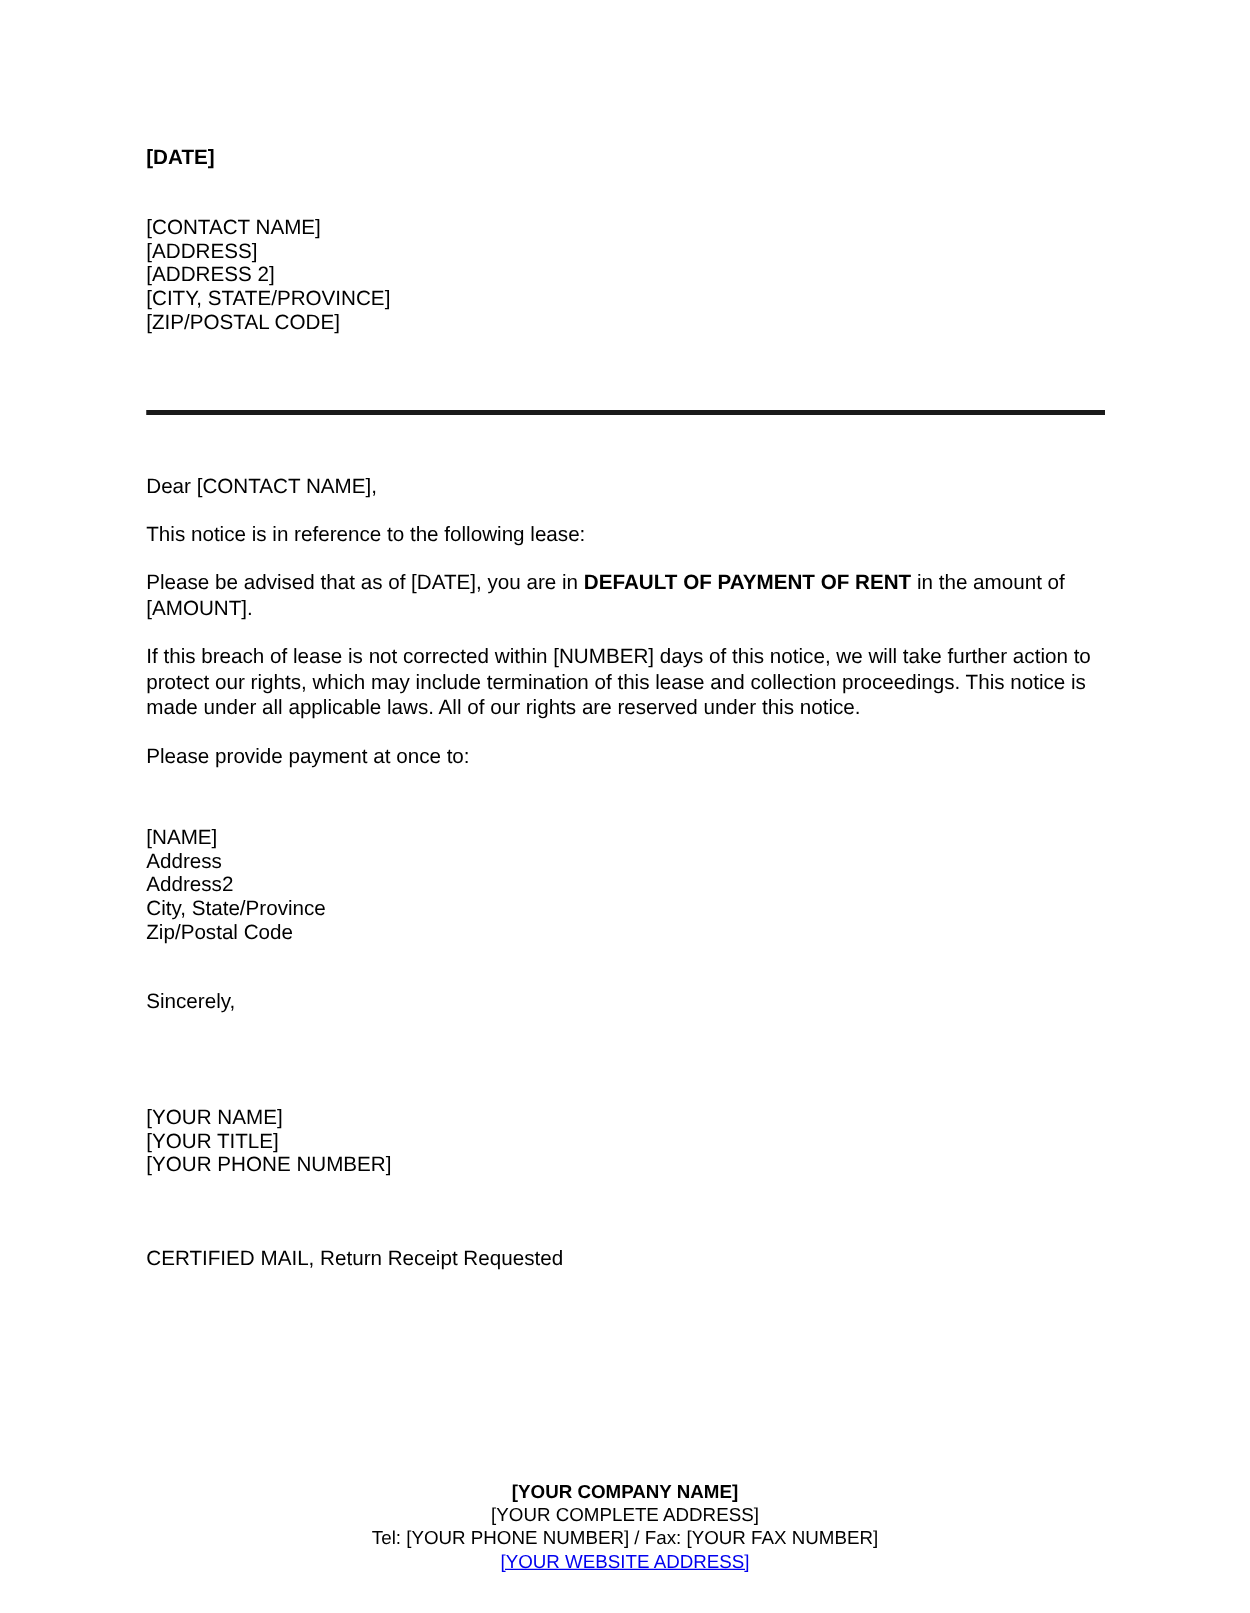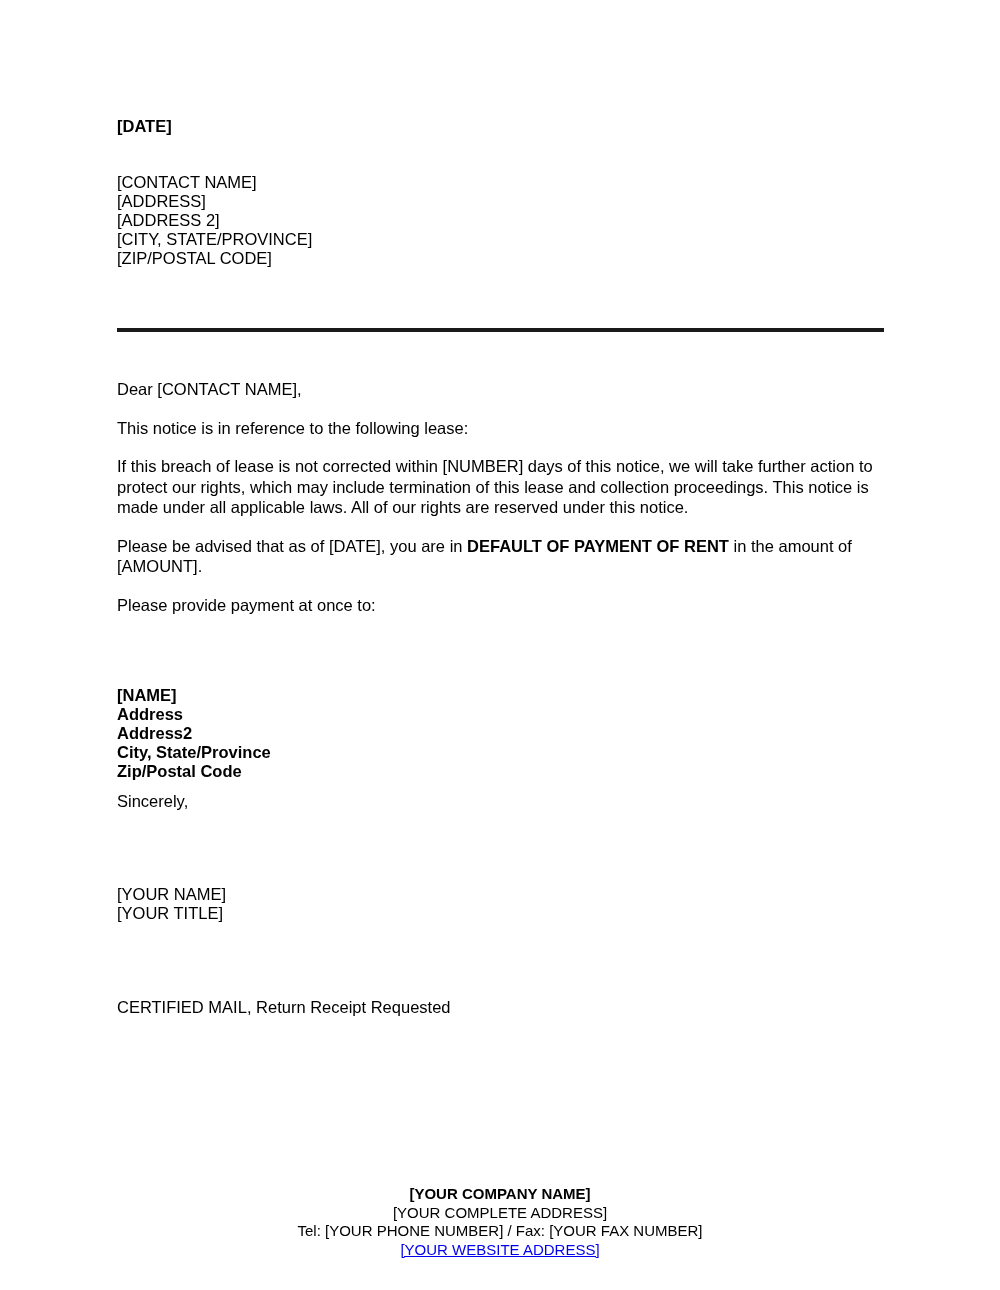--- a/index.html
+++ b/index.html
@@ -92,23 +92,22 @@
   .body-block .para:last-child {
     margin-bottom: 0;
   }
   .body-block b {
     font-weight: bold;
   }
 
   
   .remit-block {
     position: absolute;
-    top: 686px;
-    left: 0;
-    font-weight: bold;
+    top: 661px;
+    left: 0;
   }
 
   
   .closing-block {
     position: absolute;
     top: 792px;
     left: 0;
   }
 
   
@@ -164,40 +163,41 @@
       <div class="line">[ZIP/POSTAL CODE]</div>
     </div>
 
     <div class="subject-block">
       <div class="subject-rule"></div>
     </div>
 
     <div class="body-block">
       <p class="para">Dear [CONTACT NAME],</p>
       <p class="para">This notice is in reference to the following lease:</p>
+      <p class="para"><span>Please be advised that as of [DATE], you are in </span><b>DEFAULT OF PAYMENT OF RENT</b><span> in the amount of [AMOUNT].</span></p>
       <p class="para">If this breach of lease is not corrected within [NUMBER] days of this notice, we will take further action to protect our rights, which may include termination of this lease and collection proceedings. This notice is made under all applicable laws. All of our rights are reserved under this notice.</p>
-      <p class="para"><span>Please be advised that as of [DATE], you are in </span><b>DEFAULT OF PAYMENT OF RENT</b><span> in the amount of [AMOUNT].</span></p>
       <p class="para">Please provide payment at once to:</p>
     </div>
 
     <div class="remit-block">
       <div class="line">[NAME]</div>
       <div class="line">Address</div>
       <div class="line">Address2</div>
       <div class="line">City, State/Province</div>
       <div class="line">Zip/Postal Code</div>
     </div>
 
     <div class="closing-block">
       <div class="line">Sincerely,</div>
     </div>
 
     <div class="signature-block">
       <div class="line">[YOUR NAME]</div>
       <div class="line">[YOUR TITLE]</div>
+      <div class="line">[YOUR PHONE NUMBER]</div>
     </div>
 
     <div class="delivery-block">
       <div class="line">CERTIFIED MAIL, Return Receipt Requested</div>
     </div>
 
   </div>
 
   <div class="footer">
     <div class="footer-line footer-company">[YOUR COMPANY NAME]</div>

